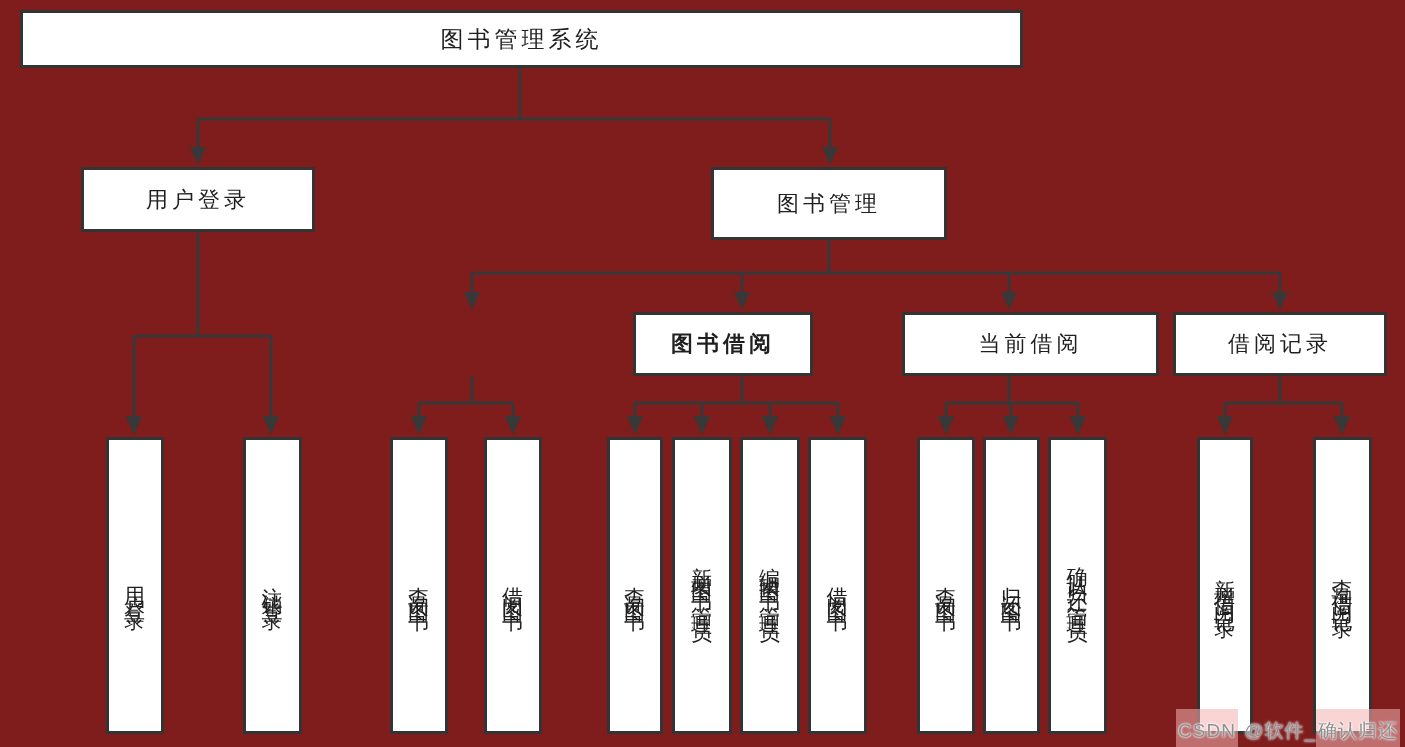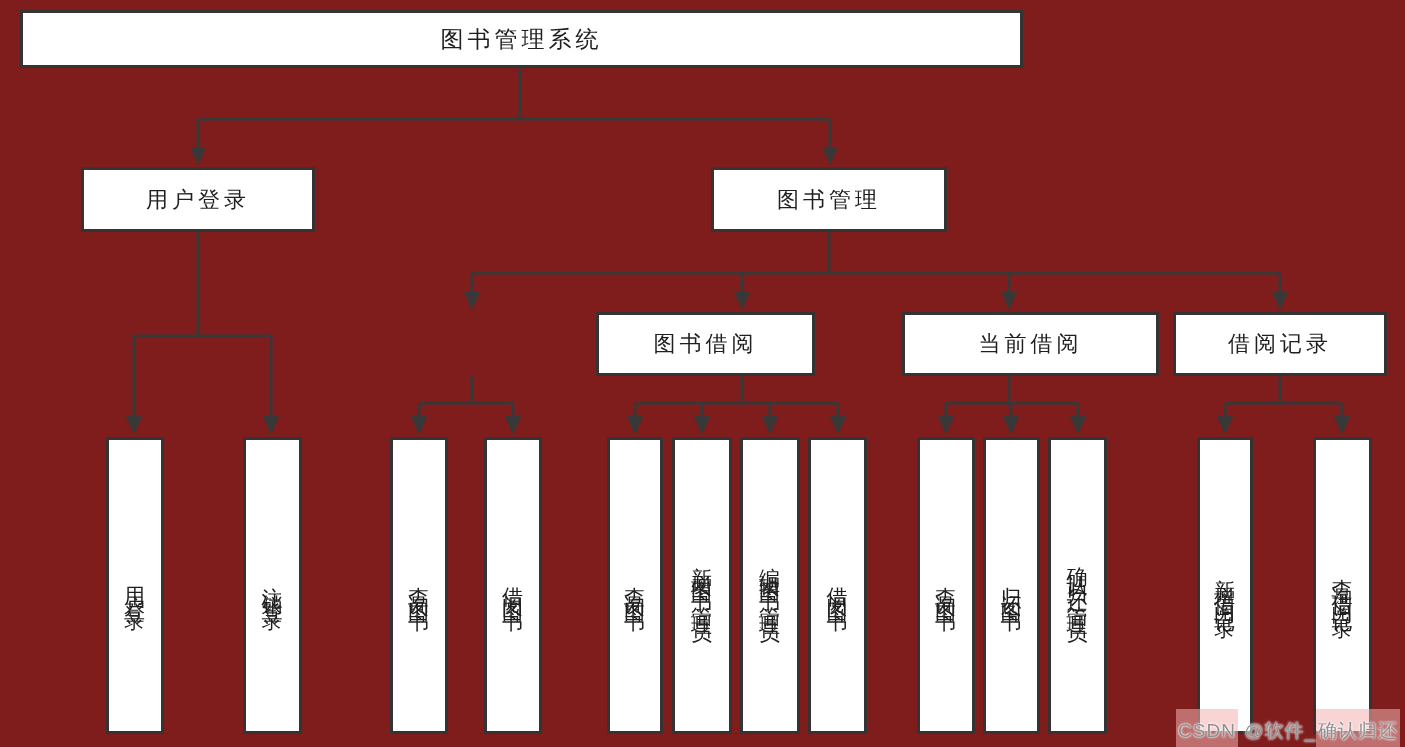--- a/index.html
+++ b/index.html
@@ -86,23 +86,23 @@
     <g>
       <path d="M1280,376 L1280,403 M1225,403 L1342,403 M1225,403 L1225,418 M1342,403 L1342,418"></path>
       <polygon points="1217,416 1233,416 1225,435"></polygon>
       <polygon points="1334,416 1350,416 1342,435"></polygon>
     </g>
   </svg>
 
   <div class="box hbox root-box" style="left:20px; top:10px; width:1003px; height:58px;">图书管理系统</div>
 
   <div class="box hbox" style="left:81px; top:167px; width:234px; height:65px;">用户登录</div>
-  <div class="box hbox" style="left:711px; top:167px; width:236px; height:65px;">图书管理</div>
+  <div class="box hbox" style="left:711px; top:167px; width:236px; height:73px;">图书管理</div>
 
-  <div class="box hbox" style="left:596px; top:312px; width:219px; height:64px;">图书借阅</div>
+  <div class="box hbox" style="left:633px; top:312px; width:180px; height:64px;font-weight:bold;">图书借阅</div>
   <div class="box hbox" style="left:902px; top:312px; width:257px; height:64px;">当前借阅</div>
   <div class="box hbox" style="left:1173px; top:312px; width:214px; height:64px;">借阅记录</div>
 
   <div class="box vbox" style="left:106px; width:58px;">用户登录</div>
   <div class="box vbox" style="left:243px; width:59px;">注销登录</div>
 
   <div class="box vbox" style="left:390px; width:58px;">查询图书</div>
   <div class="box vbox" style="left:484px; width:58px;">借阅图书</div>
 
   <div class="box vbox" style="left:607px; width:56px;">查询图书</div>

